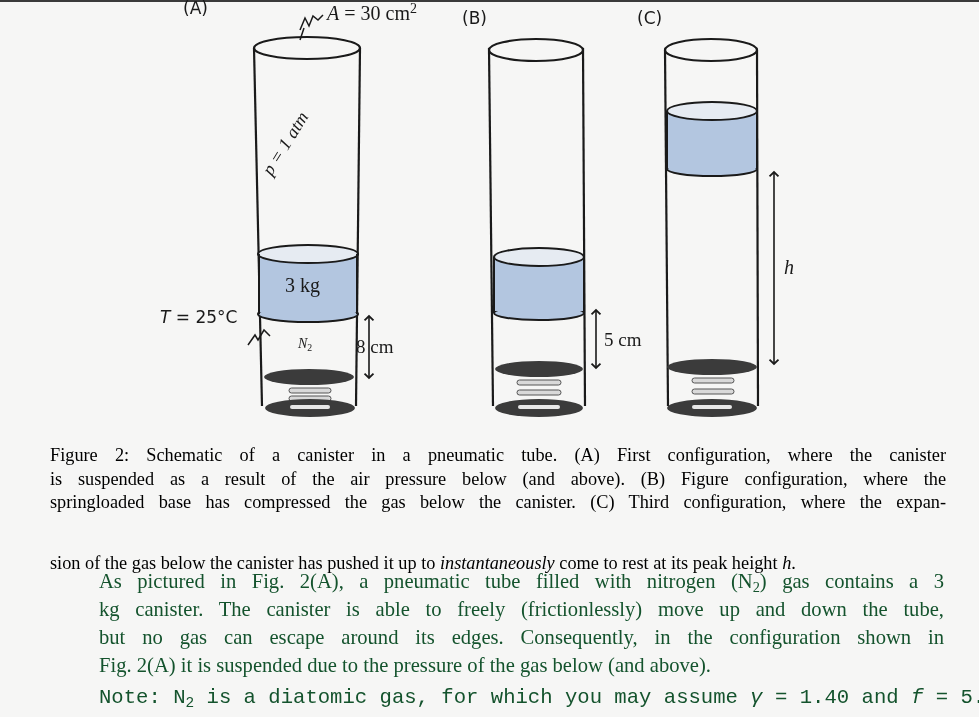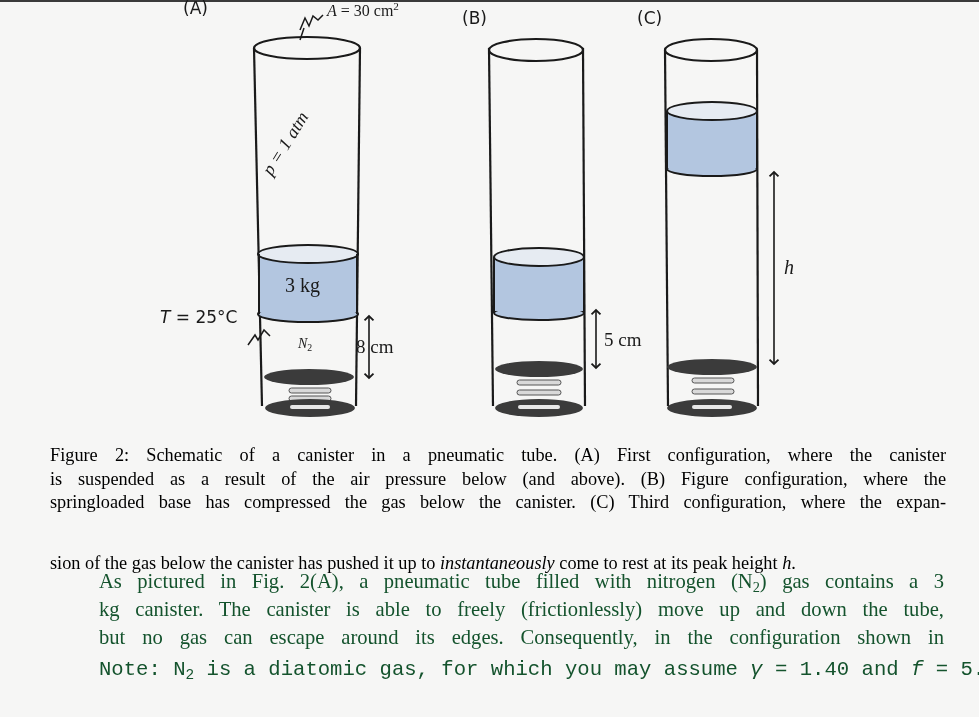--- a/index.html
+++ b/index.html
@@ -116,21 +116,21 @@
       <rect x="692" y="405" width="40" height="4" rx="2" fill="#e6e6e6"></rect>
     </g>
     <line x1="774" y1="172" x2="774" y2="364" stroke="#1a1a1a" stroke-width="1.6" marker-start="url(#ah)" marker-end="url(#ah)"></line>
   </g>
 </svg>
 
 <div class="panel-label" style="left:183px; top:-2px;">(A)</div>
 <div class="panel-label" style="left:462px; top:8px;">(B)</div>
 <div class="panel-label" style="left:637px; top:8px;">(C)</div>
 
-<div class="fig-text" style="left:327px; top:2px; font-size:16px;"><i>A</i> <span>= 30 cm</span><sup>2</sup></div>
+<div class="fig-text" style="left:327px; top:2px; font-size:20px;"><i>A</i> <span>= 30 cm</span><sup>2</sup></div>
 
 <div class="fig-text" style="left:258px; top:168px; transform:rotate(-58deg); transform-origin:left top; font-size:18px;"><i>p = 1 atm</i></div>
 
 <div class="fig-text" style="left:285px; top:274px; font-size:20px;">3 kg</div>
 
 <div class="fig-text lbl-sans" style="left:160px; top:307px; font-size:17px;"><i>T</i> <span>= 25°C</span></div>
 
 <div class="fig-text" style="left:298px; top:336px; font-size:14px;"><i>N</i><sub>2</sub></div>
 
 <div class="fig-text" style="left:356px; top:336px; font-size:19px;">8 cm</div>
@@ -141,14 +141,15 @@
   <span class="ln">Figure 2: Schematic of a canister in a pneumatic tube. (A) First configuration, where the canister</span>
   <span class="ln">is suspended as a result of the air pressure below (and above). (B) Figure configuration, where the</span>
   <span class="ln">springloaded base has compressed the gas below the canister. (C) Third configuration, where the expan-</span>
   <span class="ln last"><span>sion of the gas below the canister has pushed it up to </span><i>instantaneously</i><span> come to rest at its peak height </span><i>h</i><span>.</span></span>
 </div>
 
 <div class="body">
   <span class="ln"><span>As pictured in Fig. 2(A), a pneumatic tube filled with nitrogen (N</span><sub>2</sub><span>) gas contains a 3</span></span>
   <span class="ln">kg canister. The canister is able to freely (frictionlessly) move up and down the tube,</span>
   <span class="ln">but no gas can escape around its edges. Consequently, in the configuration shown in</span>
+  <span class="ln last">Fig. 2(A) it is suspended due to the pressure of the gas below (and above).</span>
   <span class="note"><span>Note: N</span><sub>2</sub><span> is a diatomic gas, for which you may assume </span><i>γ</i><span> = 1.40 and </span><i>f</i><span> = 5.</span></span>
 </div>
 
 </body></html>

